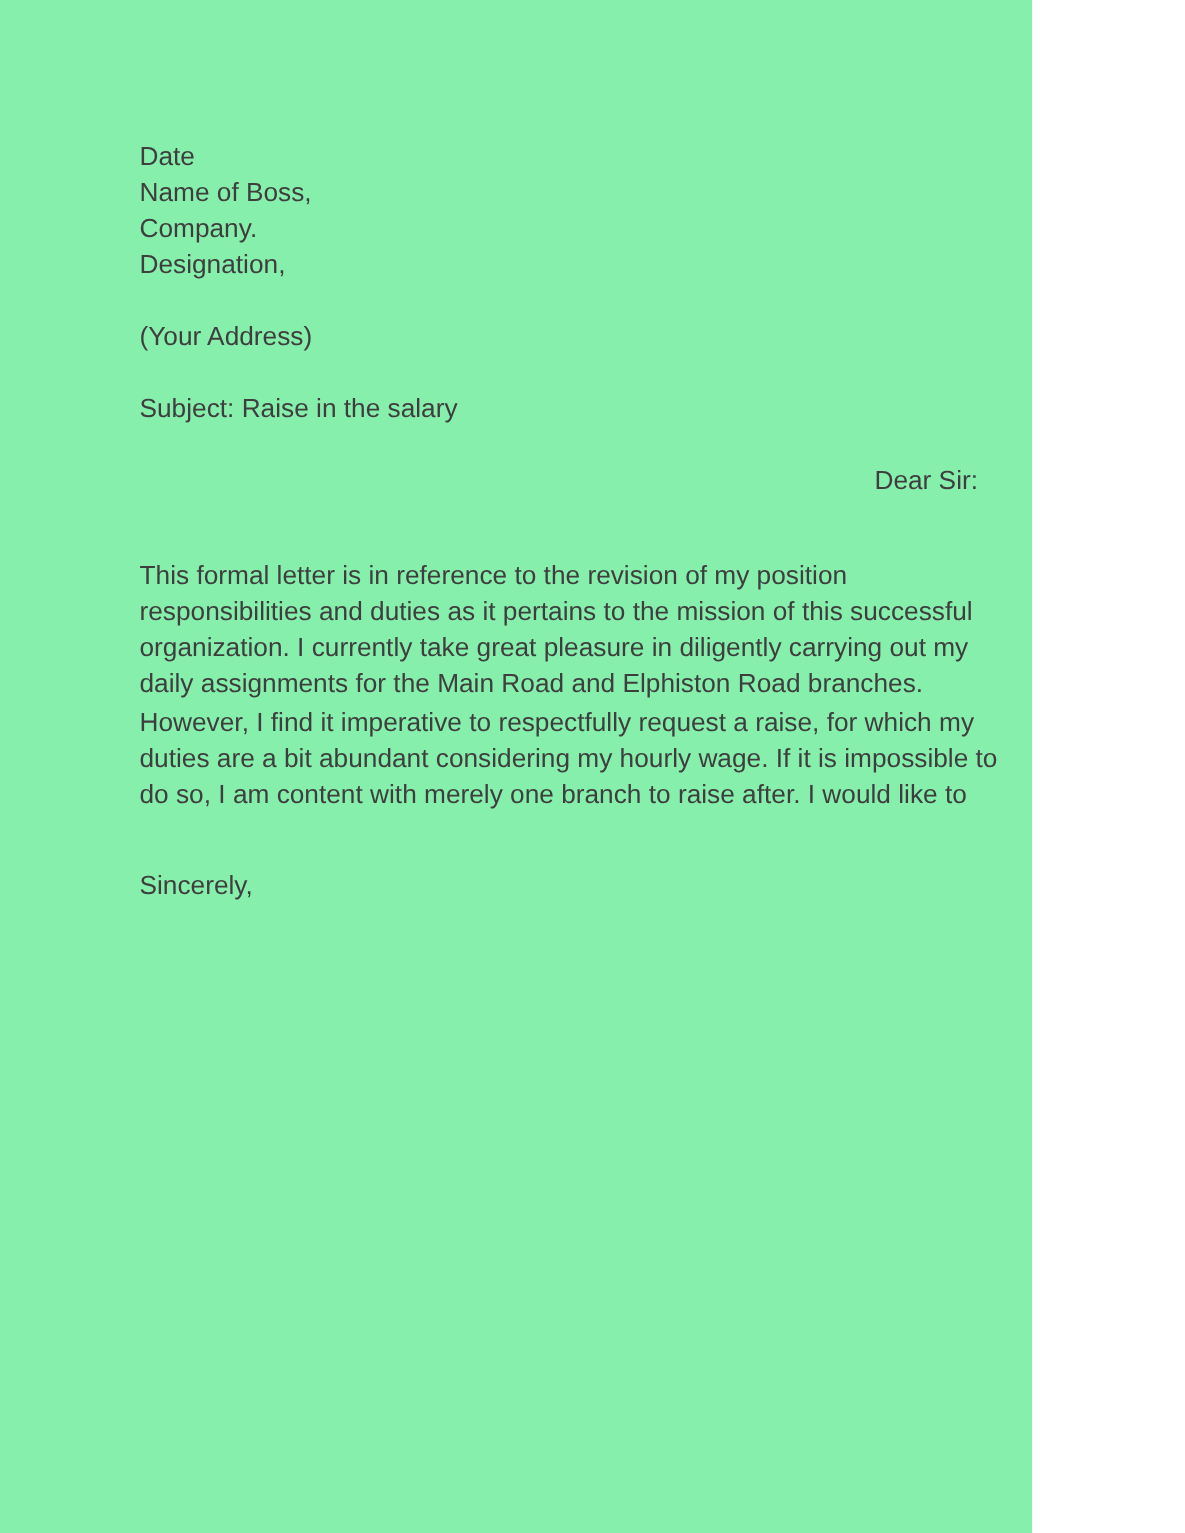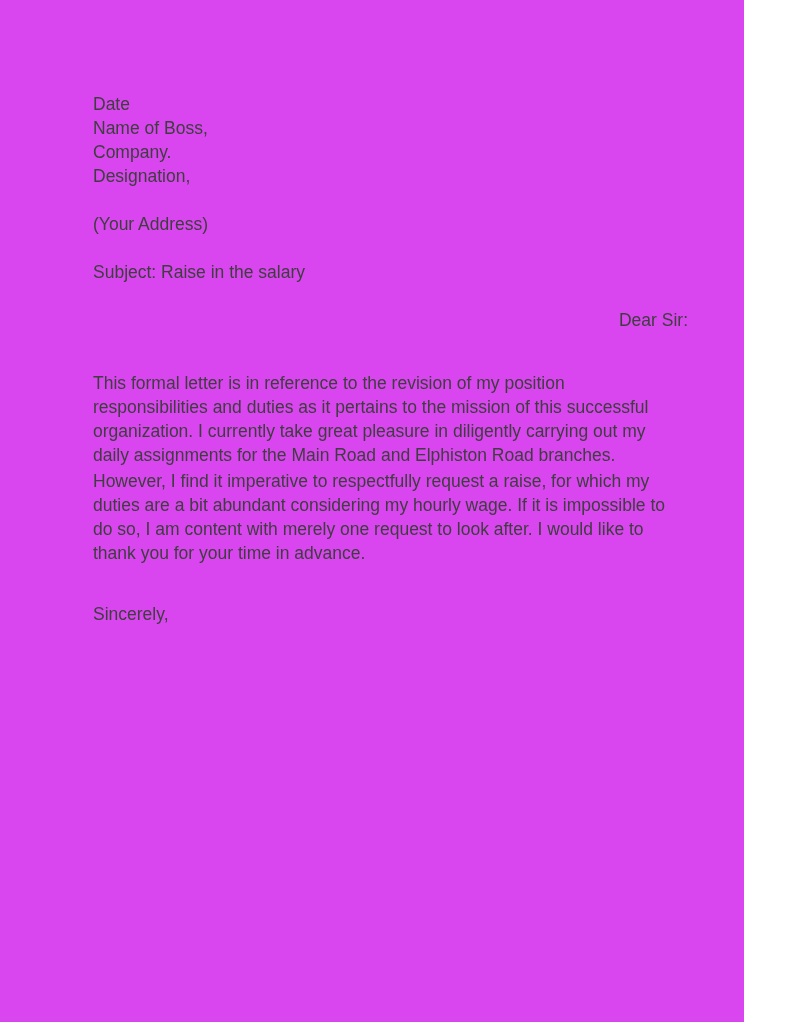--- a/index.html
+++ b/index.html
@@ -8,24 +8,24 @@
     background: #ffffff;
   }
   body {
     width: 790px;
     height: 1022px;
     overflow: hidden;
     font-family: "Liberation Sans", sans-serif;
   }
   .page {
     box-sizing: border-box;
-    width: 744px;
+    width: 688px;
     height: 1022px;
-    background: #d946ef;
-    padding: 92px 56px 0 93px;
+    background: #86efac;
+    padding: 92px 36px 0 93px;
     color: #3e3e3e;
     font-size: 17.5px;
     line-height: 24px;
   }
   .line {
     white-space: nowrap;
     height: 24px;
   }
   .block-recipient { margin-bottom: 24px; }
   .block-sender    { margin-bottom: 24px; }
@@ -62,22 +62,21 @@
   <div class="block-para1">
     <div class="line">This formal letter is in reference to the revision of my position</div>
     <div class="line">responsibilities and duties as it pertains to the mission of this successful</div>
     <div class="line">organization. I currently take great pleasure in diligently carrying out my</div>
     <div class="line">daily assignments for the Main Road and Elphiston Road branches.</div>
   </div>
 
   <div class="block-para2">
     <div class="line">However, I find it imperative to respectfully request a raise, for which my</div>
     <div class="line">duties are a bit abundant considering my hourly wage. If it is impossible to</div>
-    <div class="line">do so, I am content with merely one request to look after. I would like to</div>
-    <div class="line">thank you for your time in advance.</div>
+    <div class="line">do so, I am content with merely one branch to raise after. I would like to</div>
   </div>
 
   <div class="block-closing">
     <div class="line">Sincerely,</div>
   </div>
 
 
 </div>
 
 </body></html>

